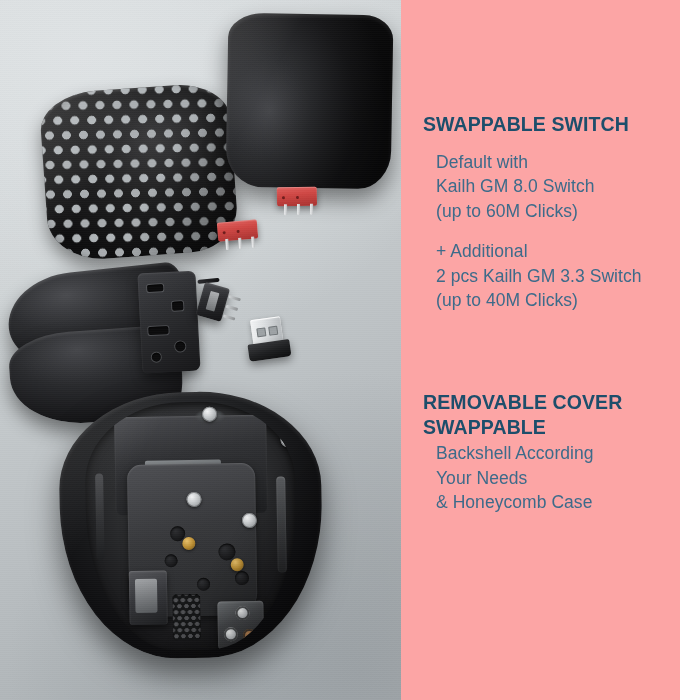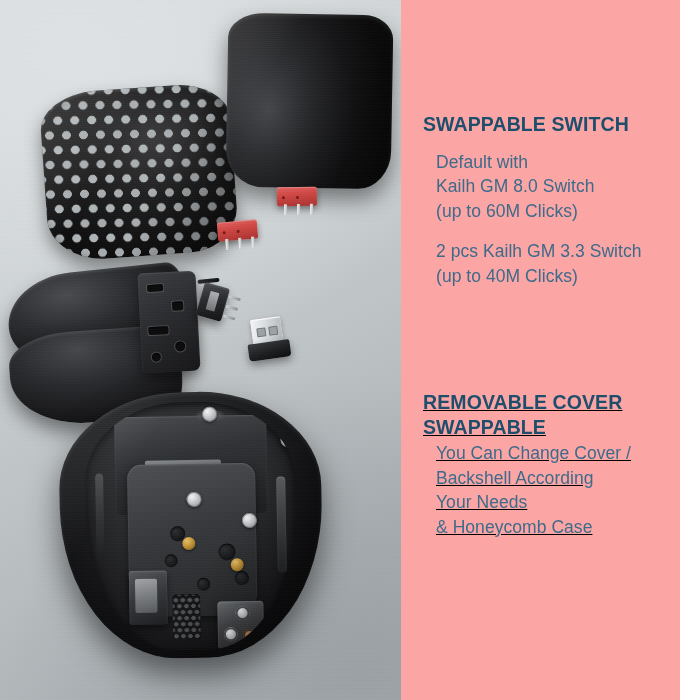--- a/index.html
+++ b/index.html
@@ -282,21 +282,21 @@
   }
 
   
   #info {
     width:279px; height:700px; padding:0 0 0 22px;
     background:#fca5a5;
     position:relative;
   }
   .block { position:absolute; left:22px; right:8px; }
   #block-switch { top:112px; }
-  #block-cover  { top:390px;text-decoration:underline; }
+  #block-cover  { top:390px; }
 
   .heading{
     font-size:19.5px; font-weight:700; letter-spacing:.1px;
     color:#1d4e6b; line-height:1.26; margin-bottom:13px;
   }
   .heading-tight{ margin-bottom:2px; }
   .para{
     font-size:17.5px; font-weight:400; color:#3d6b8a;
     line-height:1.40; letter-spacing:.05px;
   }
@@ -400,33 +400,33 @@
     <div class="block" id="block-switch">
       <div class="heading">SWAPPABLE SWITCH</div>
 
       <div class="para">
         <span class="ln">Default with</span>
         <span class="ln">Kailh GM 8.0 Switch</span>
         <span class="ln">(up to 60M Clicks)</span>
       </div>
 
       <div class="para">
+        <span class="ln">+ Additional</span>
         <span class="ln">2 pcs Kailh GM 3.3 Switch</span>
         <span class="ln">(up to 40M Clicks)</span>
       </div>
     </div>
 
     <div class="block" id="block-cover">
       <div class="heading heading-tight">
         <span style="display:block">REMOVABLE COVER</span>
         <span style="display:block">SWAPPABLE</span>
       </div>
 
       <div class="para">
-        <span class="ln">You Can Change Cover /</span>
         <span class="ln">Backshell According</span>
         <span class="ln">Your Needs</span>
         <span class="ln">&amp; Honeycomb Case</span>
       </div>
     </div>
 
   </div>
 </div>
 
 </body></html>

